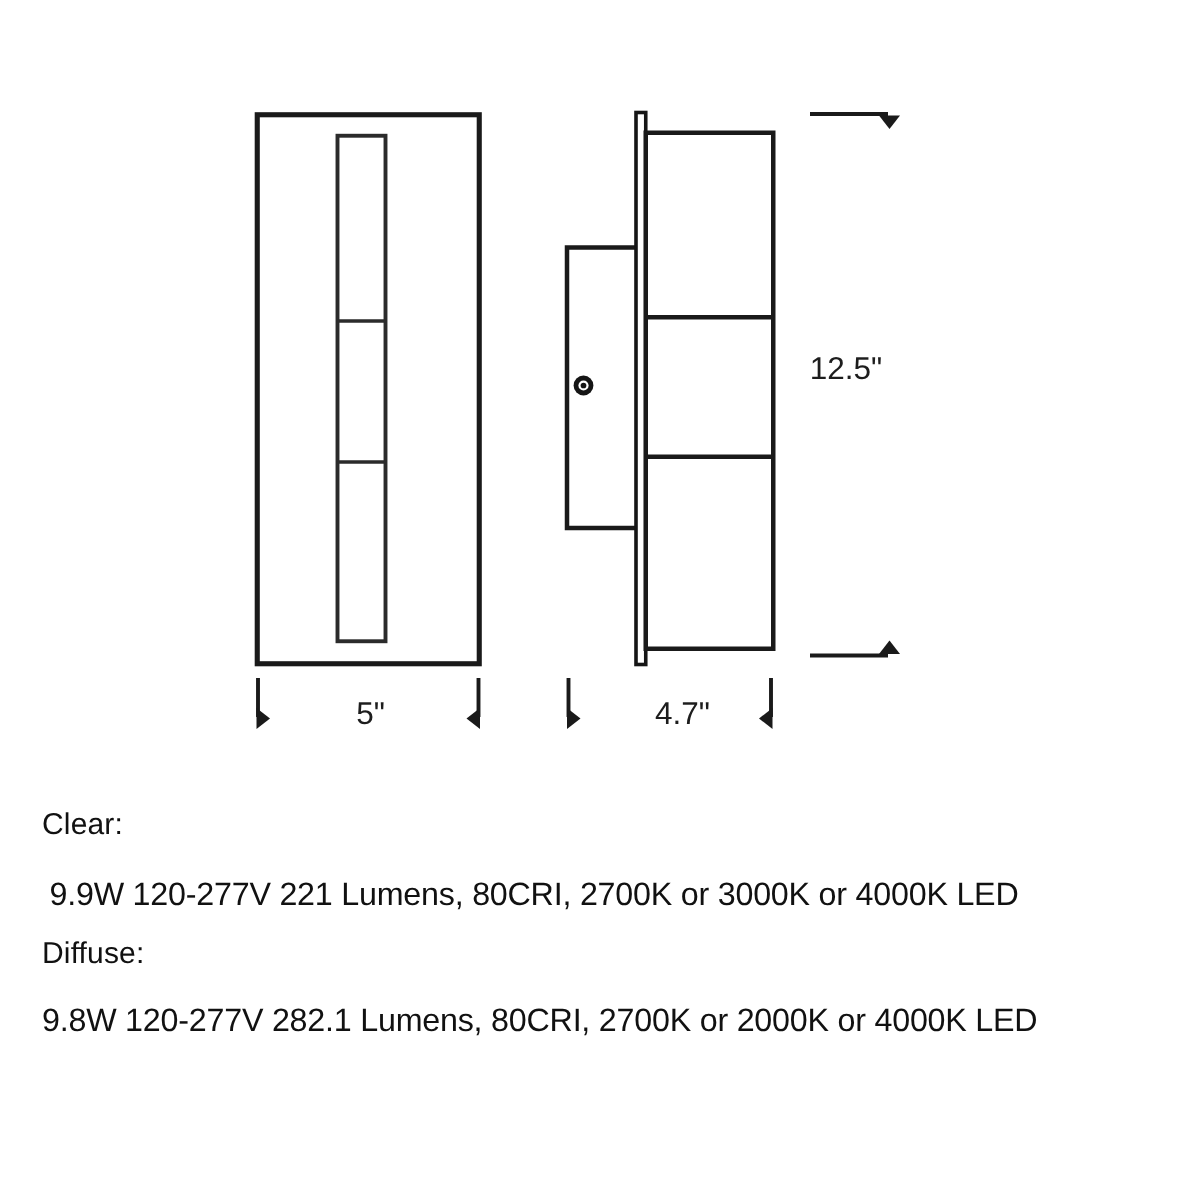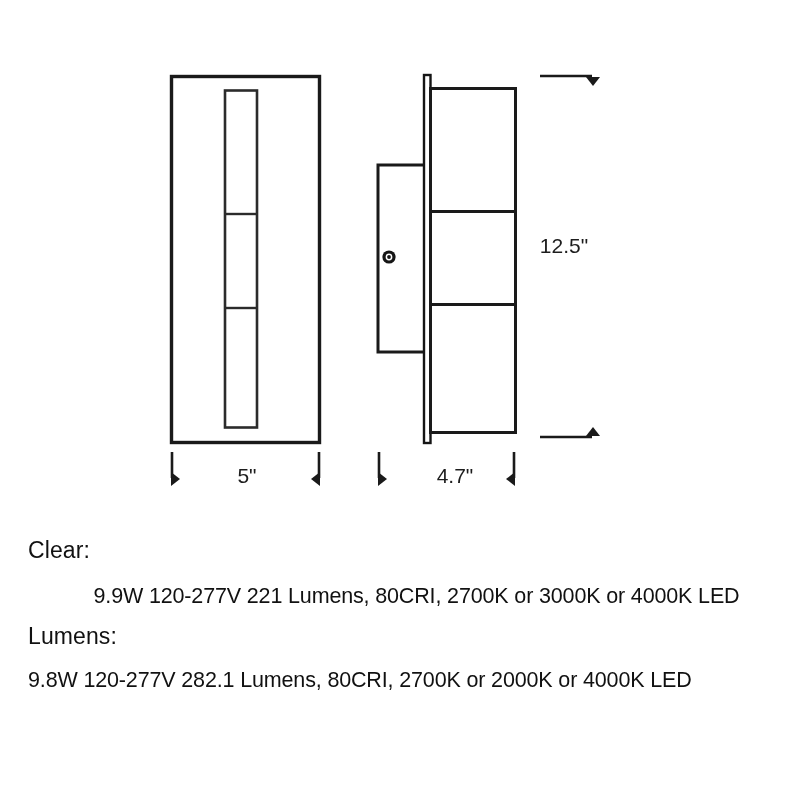--- a/index.html
+++ b/index.html
@@ -45,41 +45,40 @@
 
   
   #spec-text-block {
     position: absolute;
     left: 0;
     top: 530px;
     width: 800px;
   }
   .spec-heading {
     font-family: "Liberation Sans", sans-serif;
-    font-size: 23px;
+    font-size: 20px;
     color: #111111;
     padding: 0 0 0 28px;
     margin: 0;
     line-height: 40px;
     letter-spacing: 0.1px;
     white-space: nowrap;
   }
   .spec-line {
     font-family: "Liberation Sans", sans-serif;
     font-size: 21.5px;
     color: #111111;
     padding: 0 0 0 28px;
     margin: 0;
     line-height: 40px;
     letter-spacing: -0.15px;
     white-space: nowrap;
   }
   .spec-line.indent {
     padding-left: 33px;
-    text-align: center;
   }
   .spec-gap-1 { height: 6px; }
   .spec-gap-2 { height: 4px; }
 </style>
 </head>
 <body>
 
 <div id="spec-sheet">
 
   <div id="drawing-area">
@@ -146,18 +145,18 @@
         <text class="dim-text" x="455" y="477" text-anchor="middle" dominant-baseline="middle">4.7"</text>
       </g>
 
     </svg>
   </div>
 
   <div id="spec-text-block">
     <div class="spec-heading">Clear:</div>
     <div class="spec-gap-1"></div>
     <div class="spec-line indent">9.9W 120-277V 221 Lumens, 80CRI, 2700K or 3000K or 4000K LED</div>
-    <div class="spec-heading">Lumens:</div>
+    <div class="spec-heading">Diffuse:</div>
     <div class="spec-gap-2"></div>
     <div class="spec-line">9.8W 120-277V 282.1 Lumens, 80CRI, 2700K or 2000K or 4000K LED</div>
   </div>
 
 </div>
 
 </body></html>

